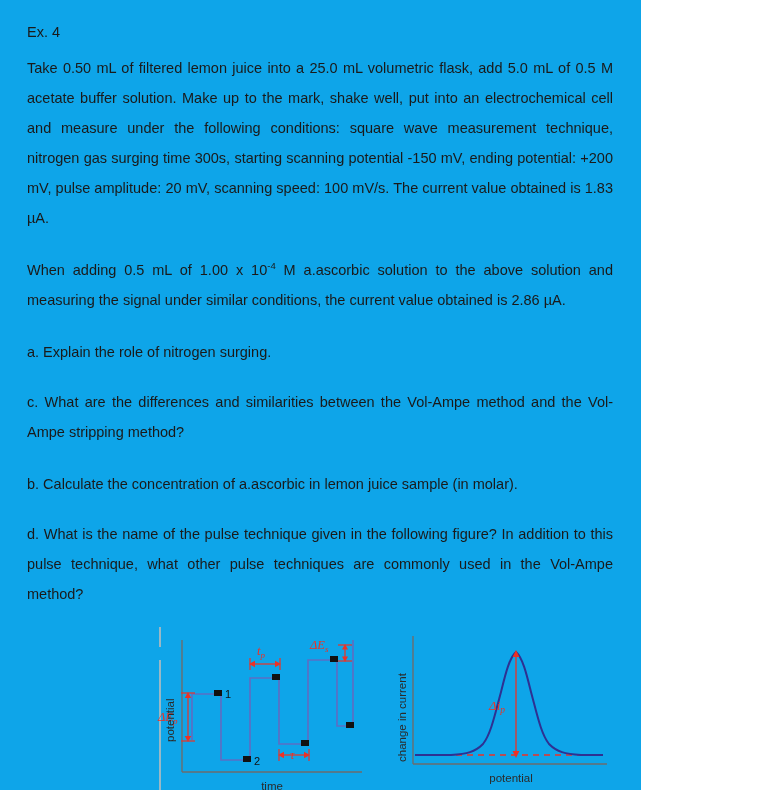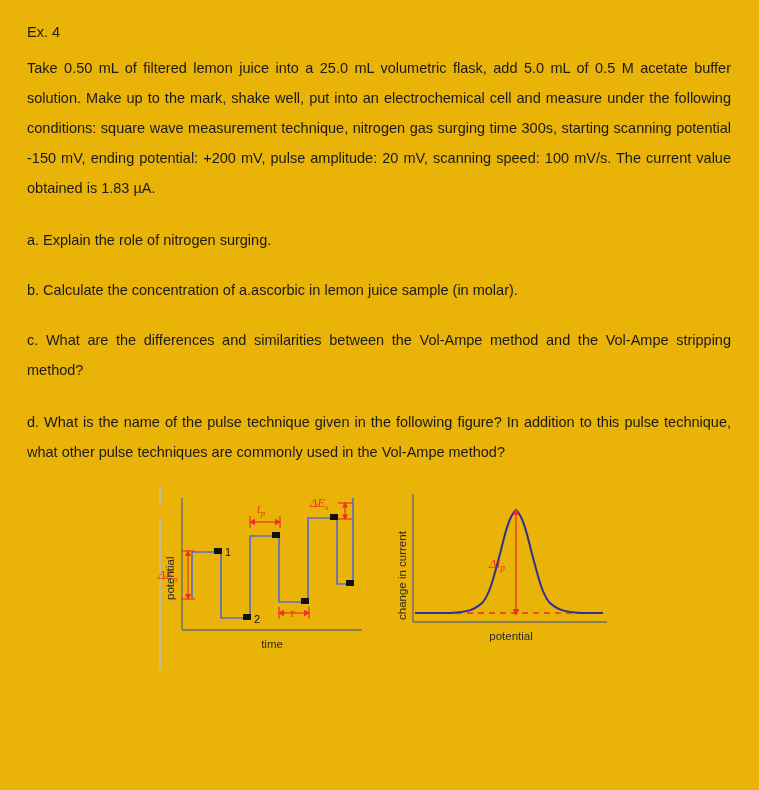--- a/index.html
+++ b/index.html
@@ -10,23 +10,23 @@
   }
   body {
     width: 759px;
     height: 790px;
     font-family: "Liberation Sans", sans-serif;
     color: #1a1a1a;
     overflow: hidden;
   }
   #page {
     position: relative;
-    width: 759px;
+    width: 641px;
     height: 790px;
-    background: #eab308;
+    background: #0ea5e9;
     box-sizing: border-box;
     padding: 22px 28px 18px 27px;
   }
   .q-title {
     font-size: 14.5px;
     line-height: 20px;
     margin: 0 0 11px 0;
   }
   .para {
     font-size: 14.5px;
@@ -63,24 +63,25 @@
 </head>
 <body>
 
 <div id="page">
 
   <div class="q-title">Ex. 4</div>
 
 
   <p class="para">Take 0.50 mL of filtered lemon juice into a 25.0 mL volumetric flask, add 5.0 mL of 0.5 M acetate buffer solution. Make up to the mark, shake well, put into an electrochemical cell and measure under the following conditions: square wave measurement technique, nitrogen gas surging time 300s, starting scanning potential -150 mV, ending potential: +200 mV, pulse amplitude: 20 mV, scanning speed: 100 mV/s. The current value obtained is 1.83 µA.</p>
 
+  <p class="para"><span>When adding 0.5 mL of 1.00 x 10</span><sup>-4</sup><span> M a.ascorbic solution to the above solution and measuring the signal under similar conditions, the current value obtained is 2.86 µA.</span></p>
 
   <p class="para nojust tight">a. Explain the role of nitrogen surging.</p>
+  <p class="para">c. What are the differences and similarities between the Vol-Ampe method and the Vol-Ampe stripping method?</p>
   <p class="para nojust tight">b. Calculate the concentration of a.ascorbic in lemon juice sample (in molar).</p>
-  <p class="para">c. What are the differences and similarities between the Vol-Ampe method and the Vol-Ampe stripping method?</p>
   <p class="para last">d. What is the name of the pulse technique given in the following figure? In addition to this pulse technique, what other pulse techniques are commonly used in the Vol-Ampe method?</p>
 
   <div id="figure">
 
     <div class="fig-panel" id="panel-left">
       <svg class="fig-svg" width="240" height="200" viewBox="0 0 240 200">
 
         <line x1="10" y1="5" x2="10" y2="25" stroke="#bdbdbd" stroke-width="1.6"></line>
         <line x1="10" y1="38" x2="10" y2="190" stroke="#bdbdbd" stroke-width="1.6"></line>
 

